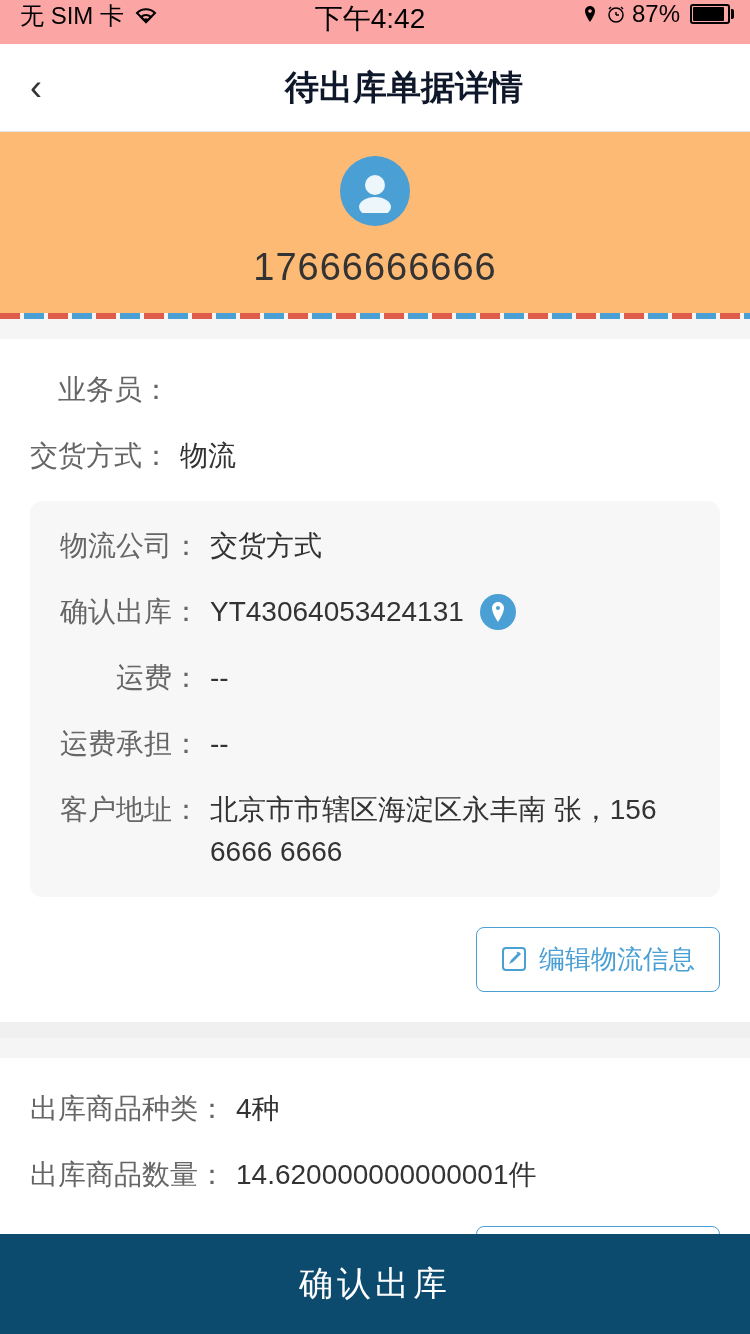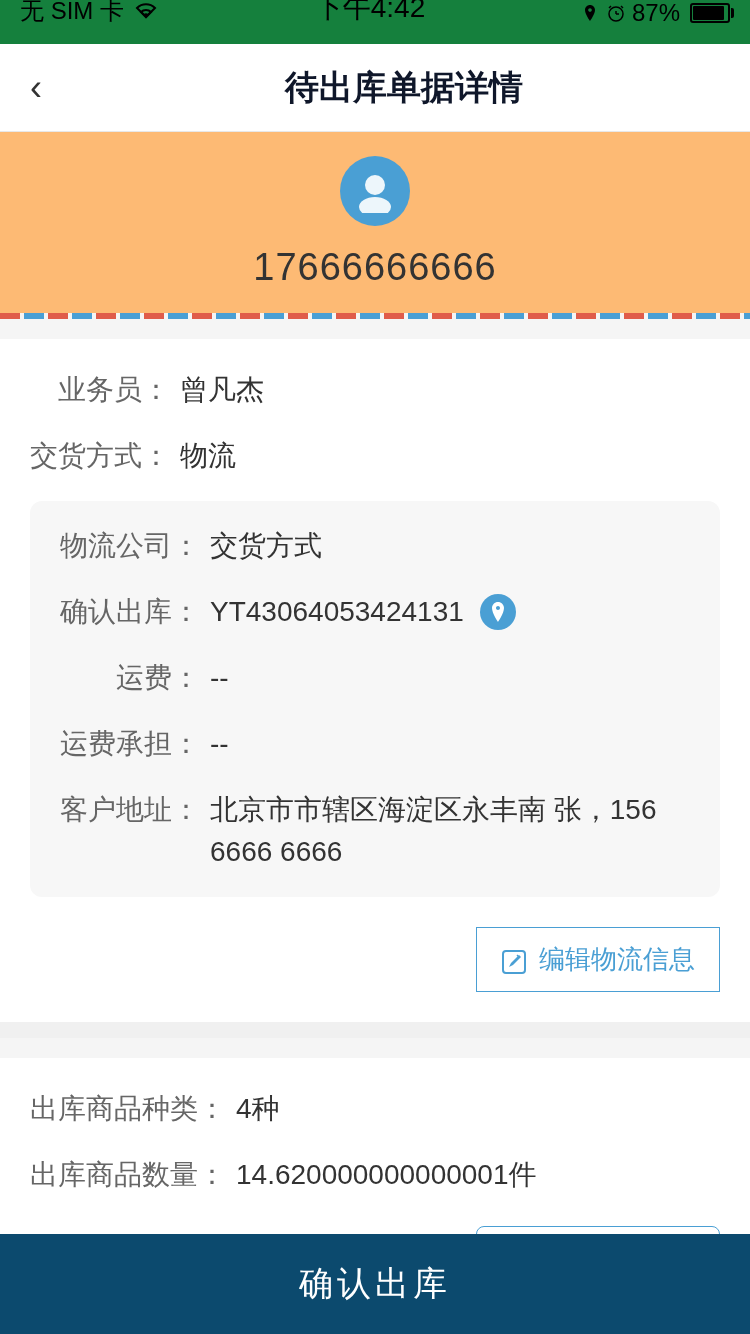--- a/index.html
+++ b/index.html
@@ -9,26 +9,26 @@
       background: #f5f5f5;
       width: 750px;
       min-height: 1334px;
       position: relative;
       font-size: 28px;
       overflow-x: hidden;
     }
 
     
     .status-bar {
-      background: #15803d;
+      background: #fca5a5;
       height: 44px;
       display: flex;
-      align-items: flex-end;
+      align-items: flex-start;
       justify-content: space-between;
-      padding: 17px 20px;
+      padding: 0 20px;
       font-size: 24px;
       color: #000;
     }
     .status-left { display: flex; align-items: center; gap: 8px; }
     .status-center { font-size: 28px; font-weight: 500; }
     .status-right { display: flex; align-items: center; gap: 6px; font-size: 24px; }
     .battery-icon {
       display: inline-block;
       width: 40px;
       height: 20px;
@@ -173,24 +173,24 @@
 
     
     .btn-edit {
       display: flex;
       align-items: center;
       justify-content: flex-end;
       margin-top: 30px;
     }
     .btn-edit-inner {
       display: flex;
-      align-items: flex-end;
+      align-items: center;
       gap: 10px;
       border: 1.5px solid #4a9fd4;
-      border-radius: 0;
+      border-radius: 8px;
       padding: 14px 24px;
       color: #4a9fd4;
       font-size: 26px;
       cursor: pointer;
     }
 
     
     .gray-separator {
       height: 16px;
       background: #f0f0f0;
@@ -282,21 +282,20 @@
     </svg>
   </div>
   <span class="user-phone">17666666666</span>
 </div>
 
 <div class="dashed-divider"></div>
 
 <div class="section">
   <div class="info-row">
     <span class="info-label">业务员：</span>
-    <span class="info-value">曾凡杰</span>
   </div>
   <div class="info-row">
     <span class="info-label">交货方式：</span>
     <span class="info-value">物流</span>
   </div>
 
   <div class="logistics-card">
     <div class="info-row">
       <span class="info-label">物流公司：</span>
       <span class="info-value">交货方式</span>

